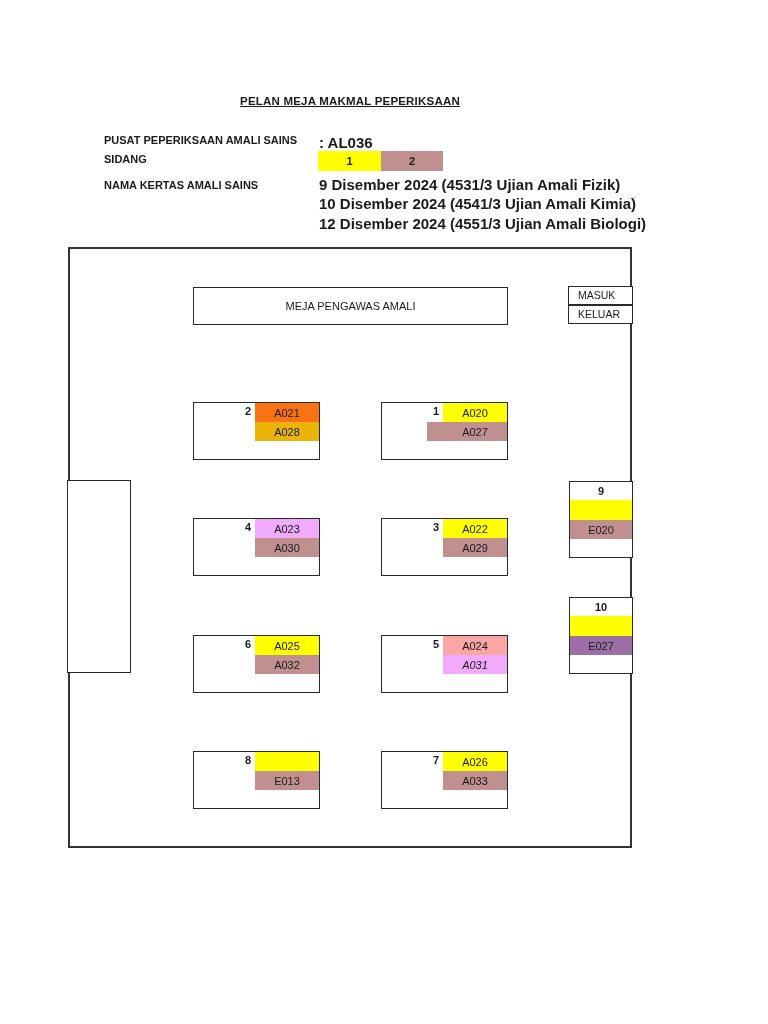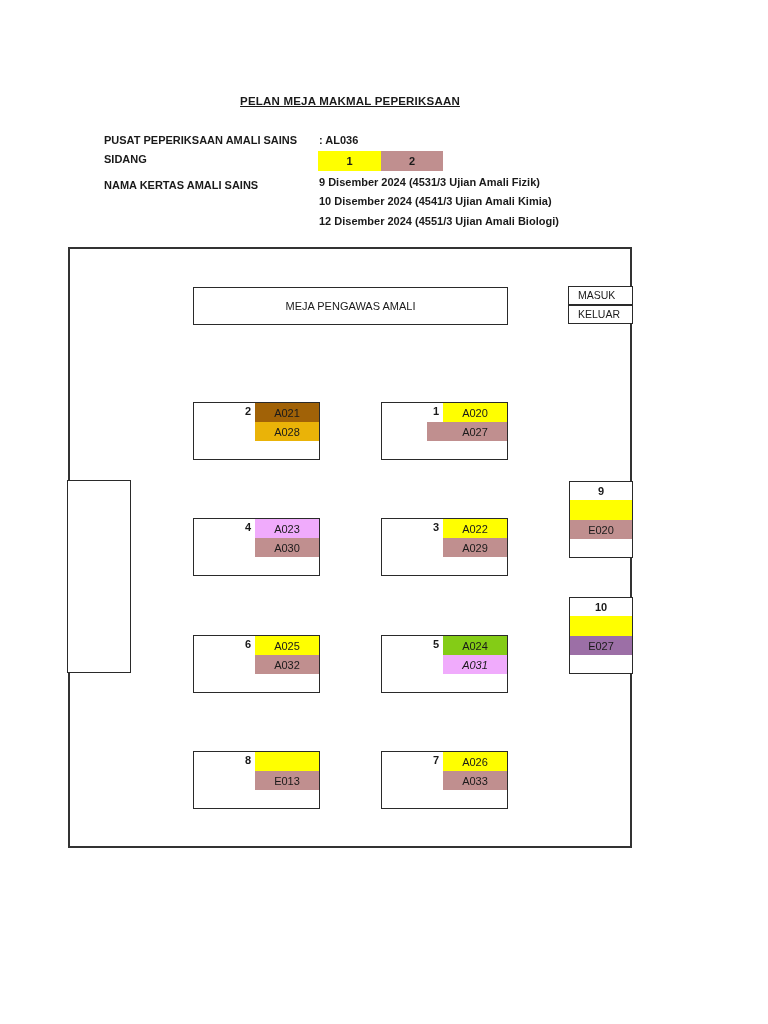--- a/index.html
+++ b/index.html
@@ -5,21 +5,21 @@
   html,body{margin:0;padding:0;}
   body{
     width:768px;height:1024px;position:relative;background:#ffffff;
     font-family:"Liberation Sans",sans-serif;color:#1a1a1a;overflow:hidden;
   }
   .abs{position:absolute;box-sizing:border-box;}
   
   .page-title{top:95px;left:0;width:700px;text-align:center;font-size:11.5px;font-weight:bold;letter-spacing:.2px;text-decoration:underline;}
   
   .hlabel{left:69px;font-size:11px;font-weight:bold;white-space:nowrap;padding-left:35px;}
-  .hvalue{left:319px;font-size:11px;font-weight:bold;white-space:nowrap;}
+  .hvalue{left:319px;font-size:15px;font-weight:bold;white-space:nowrap;}
   .sess-cell{top:151px;height:20px;display:flex;align-items:center;justify-content:center;
     font-size:11px;font-weight:bold;}
   
   .room{left:68px;top:247px;width:564px;height:601px;border:2px solid #333333;background:#ffffff;}
   .sup-desk{left:193px;top:287px;width:315px;height:38px;border:1.5px solid #2a2a2a;background:#fff;
     display:flex;align-items:center;justify-content:center;font-size:11px;}
   .door{left:568px;width:65px;height:19px;border:1px solid #2a2a2a;background:#fff;
     font-size:10.5px;line-height:17px;padding-left:9px;}
   .alcove{left:67px;top:480px;width:64px;height:193px;border:1.5px solid #2a2a2a;background:#fff;}
   
@@ -59,21 +59,21 @@
   <span>MEJA PENGAWAS AMALI</span>
 </div>
 
 <div class="abs door" style="top:286px">MASUK</div>
 <div class="abs door" style="top:305px">KELUAR</div>
 
 <div class="abs alcove"></div>
 
 <div class="abs desk" style="left:193px;top:402px">
   <span class="num">2</span>
-  <span class="seat s1" style="background-color: #a16207;">A021</span>
+  <span class="seat s1" style="background-color: #f97316;">A021</span>
   <span class="seat s2" style="background-color: #eab308;">A028</span>
 </div>
 <div class="abs desk" style="left:381px;top:402px">
   <span class="num">1</span>
   <span class="seat s1" style="background-color: rgb(255, 255, 0);">A020</span>
   <span class="seat s2" style="background-color: rgb(192, 143, 143); padding-left: 16px;">A027</span>
 </div>
 
 <div class="abs desk" style="left:193px;top:518px">
   <span class="num">4</span>
@@ -86,21 +86,21 @@
   <span class="seat s2" style="background-color: rgb(192, 143, 143);">A029</span>
 </div>
 
 <div class="abs desk" style="left:193px;top:635px">
   <span class="num">6</span>
   <span class="seat s1" style="background-color: rgb(255, 255, 0);">A025</span>
   <span class="seat s2" style="background-color: rgb(192, 143, 143);">A032</span>
 </div>
 <div class="abs desk" style="left:381px;top:635px">
   <span class="num">5</span>
-  <span class="seat s1" style="background-color: #84cc16;">A024</span>
+  <span class="seat s1" style="background-color: #fca5a5;">A024</span>
   <span class="seat s2" style="background-color: #f0abfc; font-style: italic;">A031</span>
 </div>
 
 <div class="abs desk" style="left:193px;top:751px">
   <span class="num">8</span>
   <span class="seat s1" style="background-color: rgb(255, 255, 0);"></span>
   <span class="seat s2" style="background-color: rgb(192, 143, 143);">E013</span>
 </div>
 <div class="abs desk" style="left:381px;top:751px">
   <span class="num">7</span>

